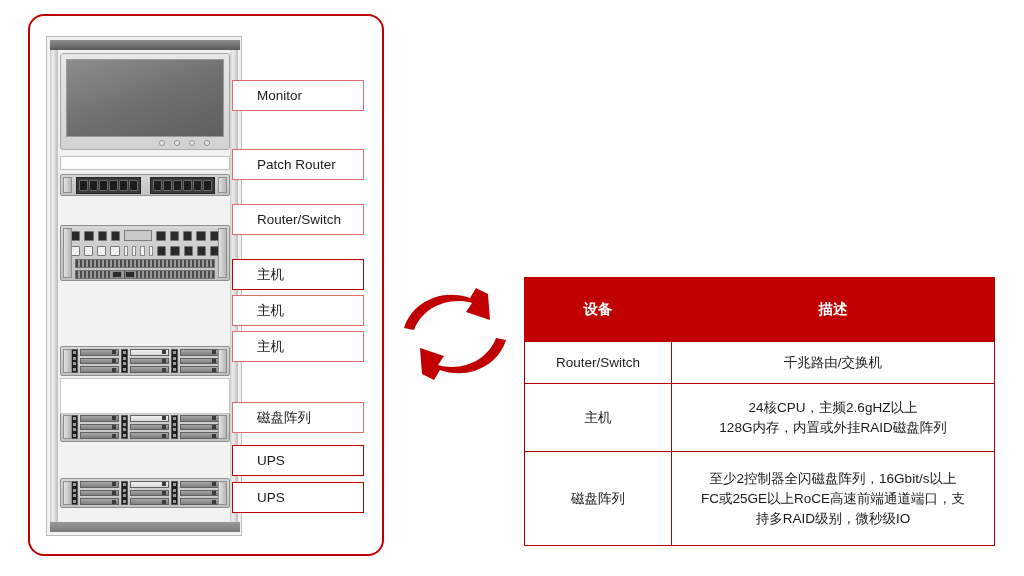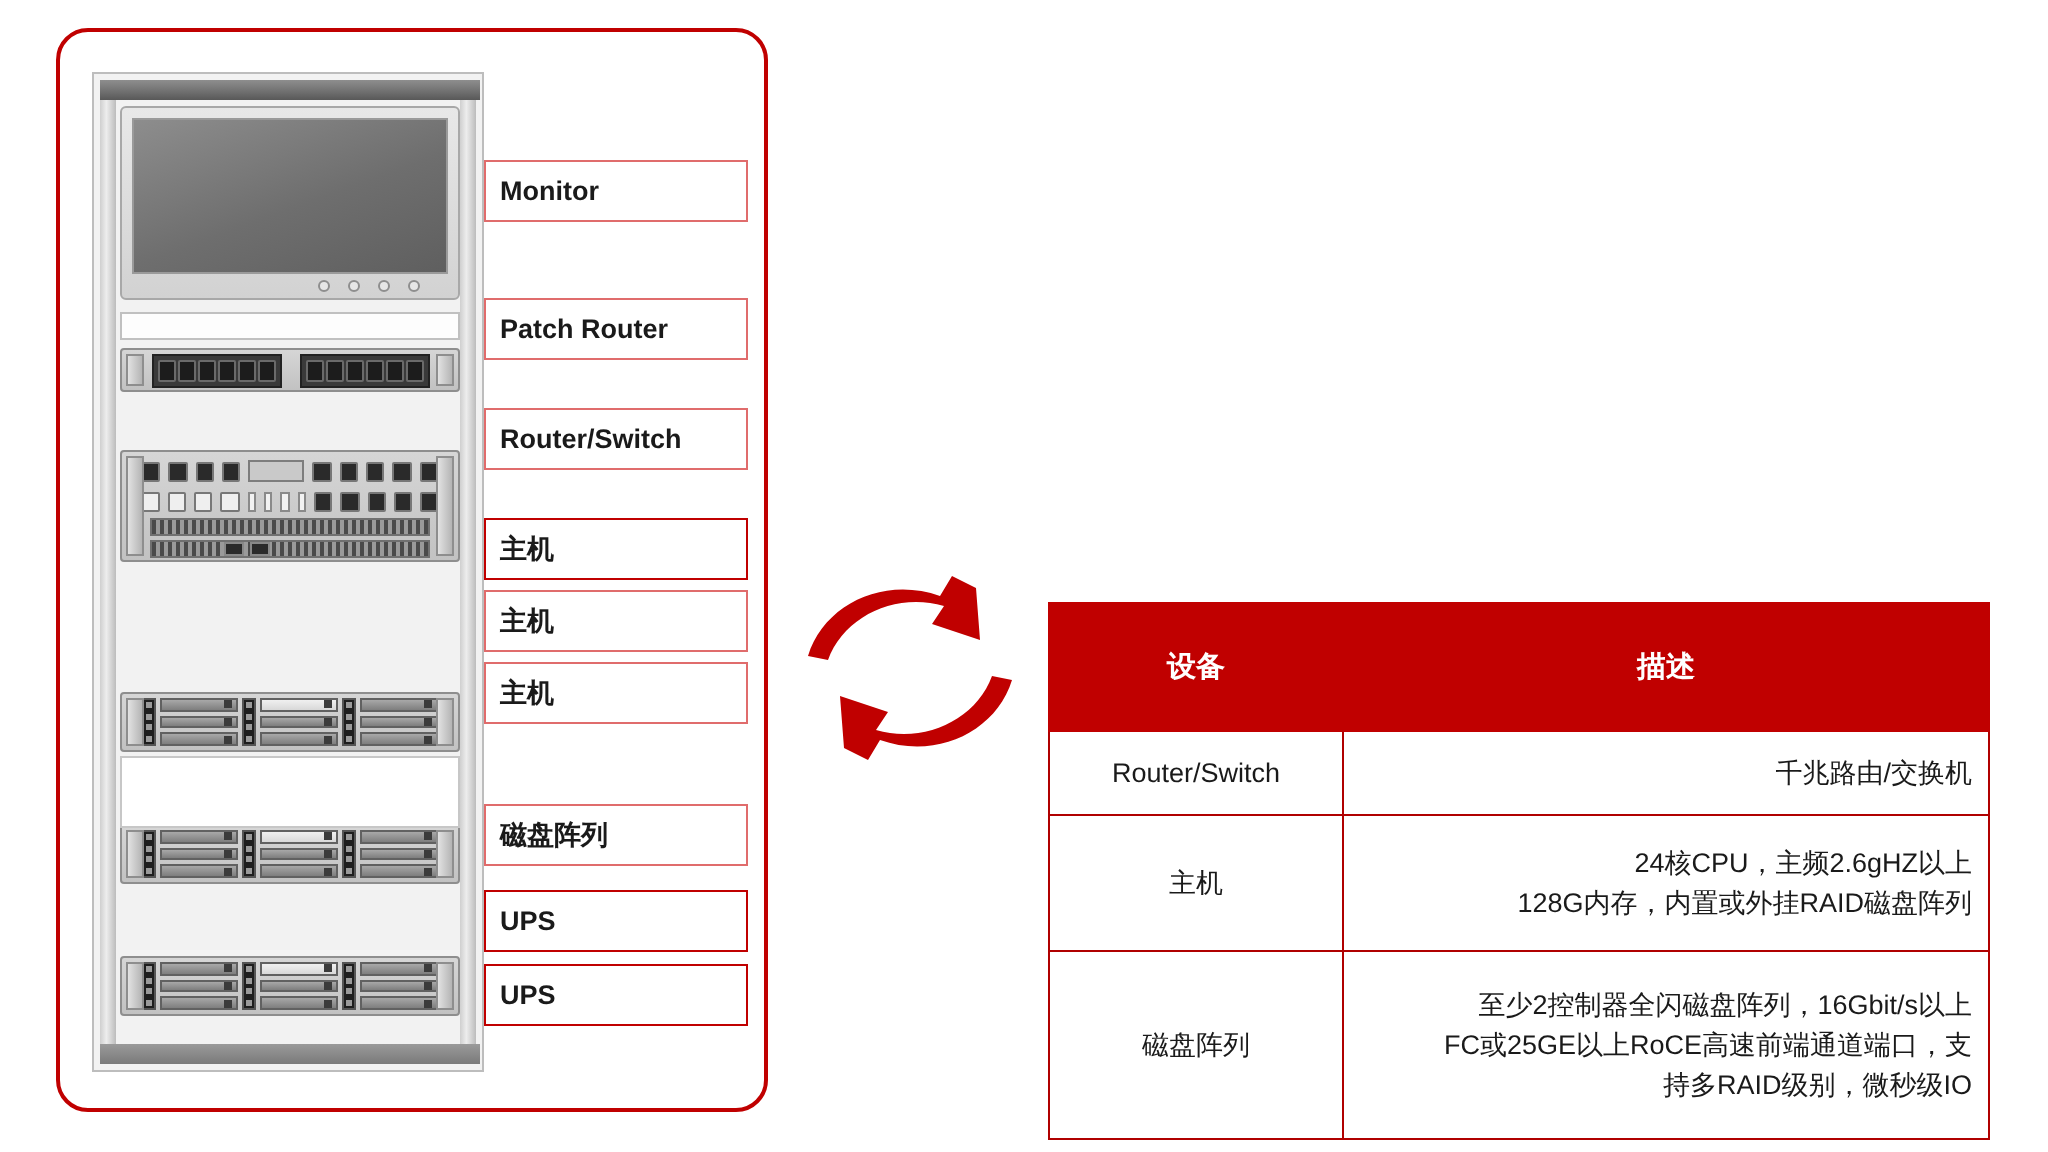--- a/index.html
+++ b/index.html
@@ -108,54 +108,53 @@
   .sbay.lit { background: linear-gradient(180deg,#f0f0f0,#d8d8d8); }
   .sdots { width: 7px; background: #1e1e1e; border: 1px solid #555;
            display: flex; flex-direction: column; justify-content: space-around; align-items: center; }
   .sdots u { display: block; width: 3px; height: 3px; background: #9a9a9a; }
 
   
   .shelf { background: #ffffff; border: 1px solid #c7c7c7; }
 
   
   .label-box {
-    position: absolute; left: 242px; width: 132px; height: 31px;
+    position: absolute; left: 232px; width: 132px; height: 31px;
     border: 1.6px solid #e06c6c;
     background: #ffffff;
     display: flex; align-items: center;
-    padding-left: 7px;
-    font-size: 13.5px; font-weight: bold; color: #1a1a1a;
+    padding-left: 24px;
+    font-size: 13.5px; font-weight: normal; color: #1a1a1a;
   }
   .label-box.strong { border-color: #c00000; }
 
   
   #sync-arrows { position: absolute; left: 398px; top: 284px; width: 120px; height: 100px; }
 
   
   #spec-table {
     position: absolute; left: 524px; top: 277px;
     width: 471px; height: 269px;
     border-collapse: collapse;
     table-layout: fixed;
-    margin-top: 24px;
   }
   #spec-table th {
     background: #c00000; color: #ffffff;
     font-size: 14.5px; font-weight: bold;
     border: 1px solid #c00000;
     height: 64px;
   }
   #spec-table td {
     border: 1px solid #b00000;
     color: #1a1a1a; font-size: 13.5px;
     text-align: center; vertical-align: middle;
     padding: 6px 8px; line-height: 1.45;
   }
   #spec-table col.c1 { width: 147px; }
-  #spec-table .desc { white-space: pre-line; text-align: right; }
+  #spec-table .desc { white-space: pre-line; }
 </style>
 </head>
 <body>
 
 <div id="stage">
 
   <div id="rack-panel">
 
     <div id="rack-cabinet">
       <div class="rack-top"></div>

